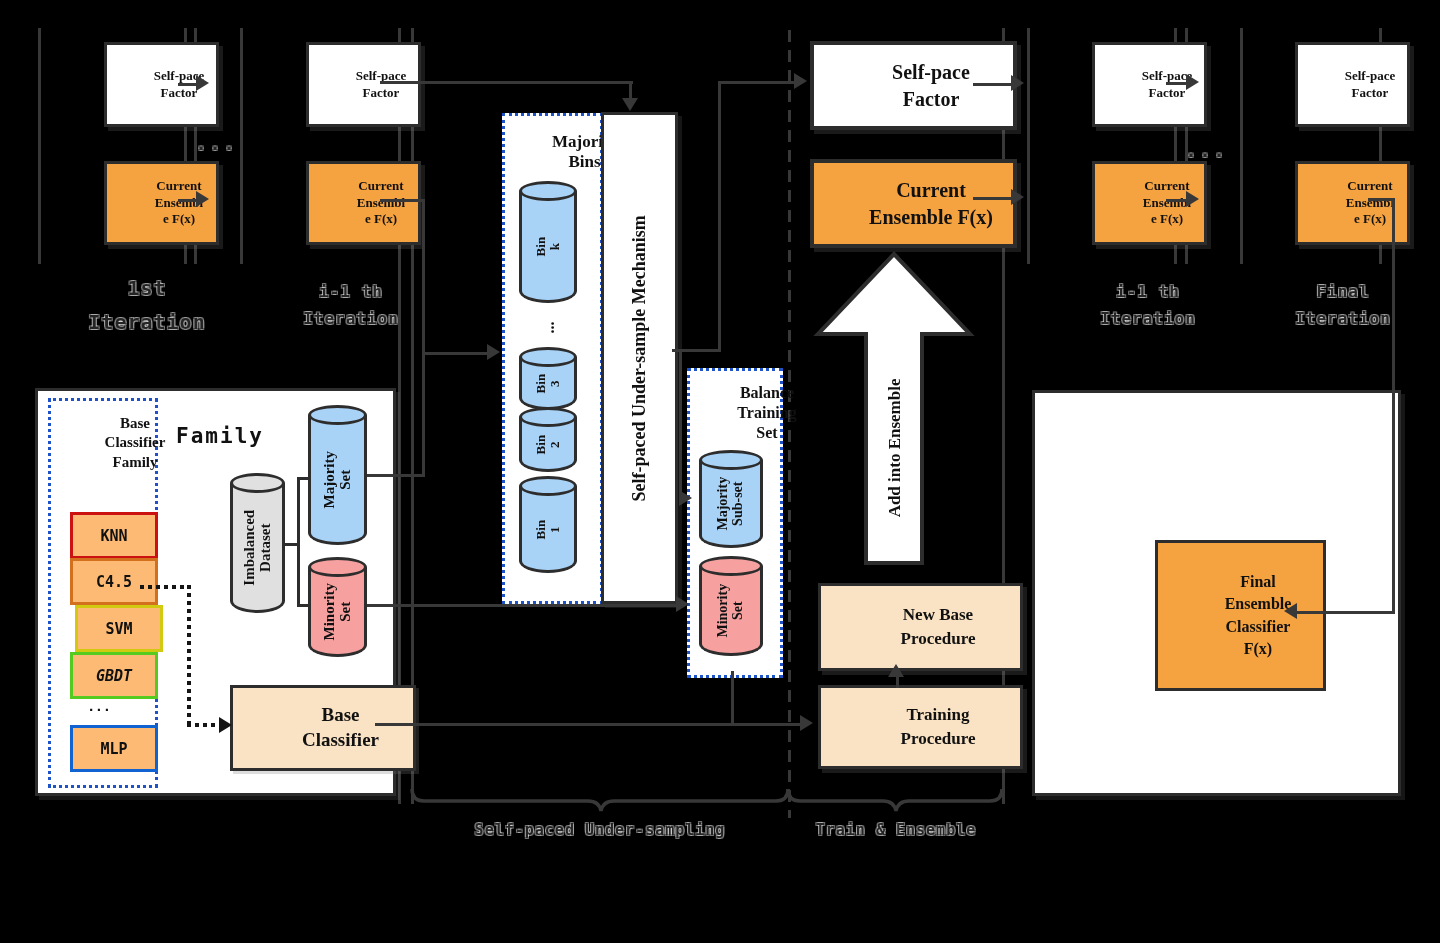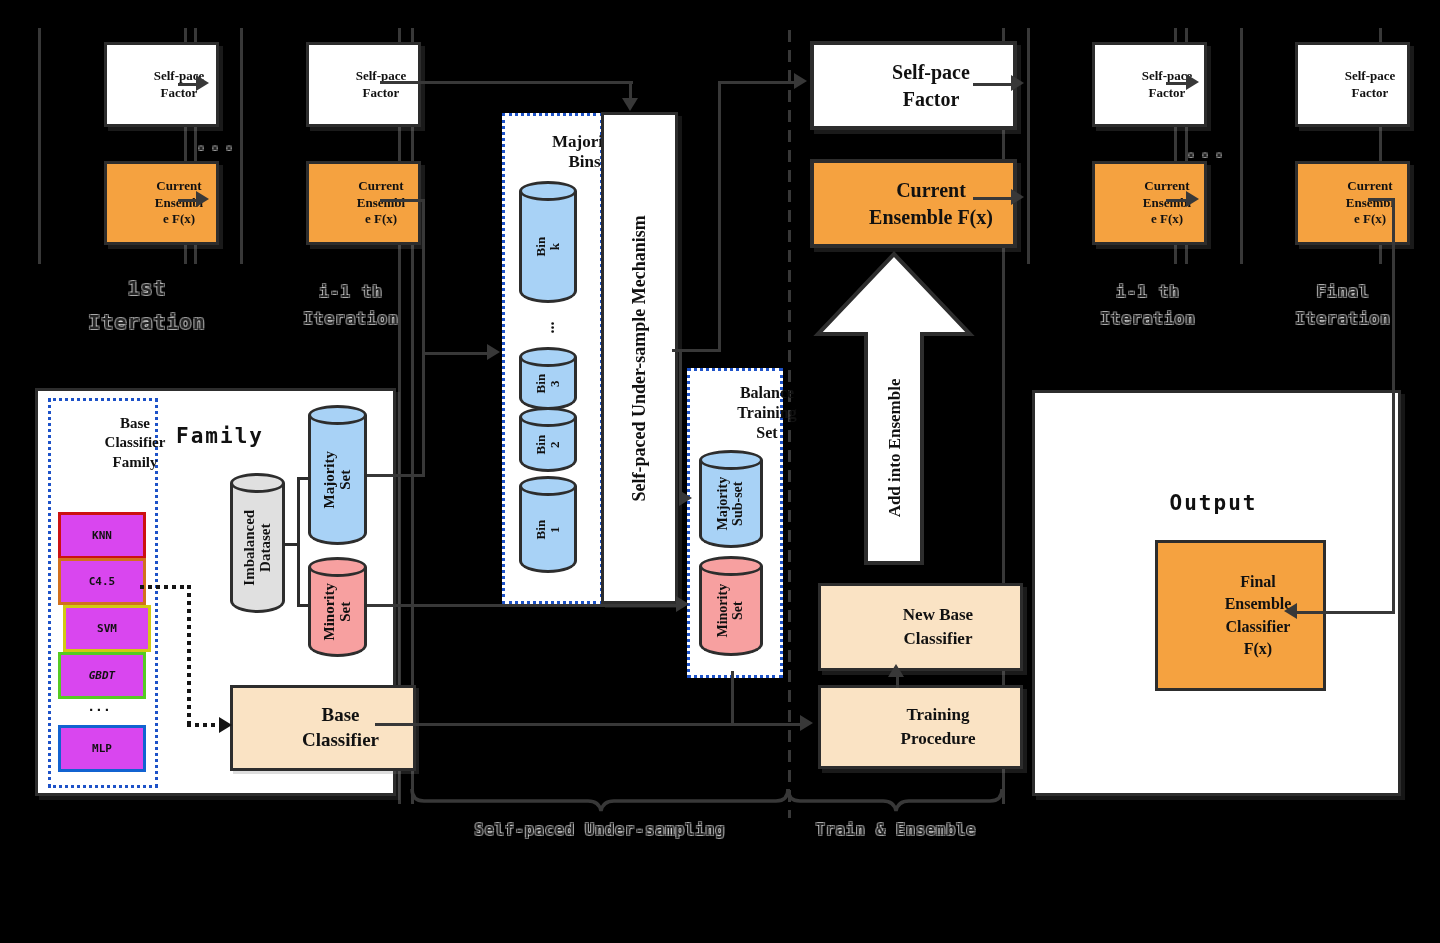--- a/index.html
+++ b/index.html
@@ -35,22 +35,22 @@
                     -1px 1px 0 rgba(255,255,255,.42),1px 1px 0 rgba(255,255,255,.42);}
   .cyl{position:absolute;z-index:3;}
   .cyl-top{position:absolute;left:0;right:0;top:0;height:20px;border:3px solid #2d2d2d;
            border-radius:50%;box-sizing:border-box;z-index:2;}
   .cyl-body{position:absolute;left:0;right:0;top:10px;bottom:0;border:3px solid #2d2d2d;border-top:none;
             border-radius:0 0 50% 50% / 0 0 12px 12px;box-sizing:border-box;z-index:1;}
   .cyl-lbl{position:absolute;left:0;right:0;top:10px;bottom:0;display:flex;align-items:center;
            justify-content:center;z-index:3;color:#111;}
   .rot{transform:rotate(-90deg);white-space:pre-line;text-align:center;line-height:1.05;} .fill-gray:{background:#e0e0e0;}
   .bg-blue{background:#a8d2f6;} .bg-pink{background:#f7a0a0;} .bg-gray{background:#e0e0e0;}
-  .fam-item{position:absolute;width:82px;height:41px;background:#d946ef;border:3px solid #000;
-            display:flex;align-items:center;justify-content:center;font-size:11px;color:#111;}
+  .fam-item{position:absolute;width:82px;height:41px;background:#fdba74;border:3px solid #000;
+            display:flex;align-items:center;justify-content:center;font-size:15px;color:#111;margin-left:12px;}
   .b-knn{border-color:#cc1111;} .b-c45{border-color:#d2701d;} .b-svm{border-color:#d2ca11;}
   .b-gbdt{border-color:#55cb22;} .b-mlp{border-color:#1163d1;}
   .dot-h{position:absolute;height:3.5px;z-index:3;
          background:repeating-linear-gradient(90deg,#151515 0 4px,transparent 4px 8px);}
   .dot-v{position:absolute;width:3.5px;z-index:3;
          background:repeating-linear-gradient(180deg,#151515 0 4px,transparent 4px 8px);}
   svg{position:absolute;z-index:2;}
 </style>
 </head>
 <body>
@@ -287,26 +287,25 @@
           <span class="rot serif" style="font-size:15px;">Minority
 Set</span>
         </div>
     </div>
 
     <div class="box serif pre peach" style="left:192px;top:294px;width:145px;height:80px;font-size:19px;line-height:1.3;box-shadow:3px 3px 0 rgba(120,120,120,.25);">Base
 Classifier</div>
   </div>
 
   <div class="box serif pre peach" style="left:818px;top:583px;width:164px;height:82px;font-size:17px;line-height:1.4;">New Base
-Classifier</div>
+Procedure</div>
   <div class="box serif pre peach" style="left:818px;top:685px;width:164px;height:78px;font-size:17px;line-height:1.4;">Training
 Procedure</div>
 
   <div class="panel" style="left:1032px;top:390px;width:363px;height:400px;">
-    <div class="abs mono ctr" style="left:0;top:95px;width:357px;height:30px;font-size:21px;letter-spacing:2px;color:#111;">Output</div>
     <div class="box serif pre orange" style="left:120px;top:147px;width:130px;height:145px;font-size:16px;line-height:1.4;box-shadow:none;">Final
 Ensemble
 Classifier
 F(x)</div>
   </div>
 
   <div class="abs mono outl ctr" style="left:790px;top:817px;width:212px;height:26px;font-size:15px;letter-spacing:1px;">Train &amp; Ensemble</div>
   <div class="abs mono outl ctr" style="left:420px;top:817px;width:360px;height:26px;font-size:15px;letter-spacing:1px;">Self-paced Under-sampling</div>
 
 </div>

